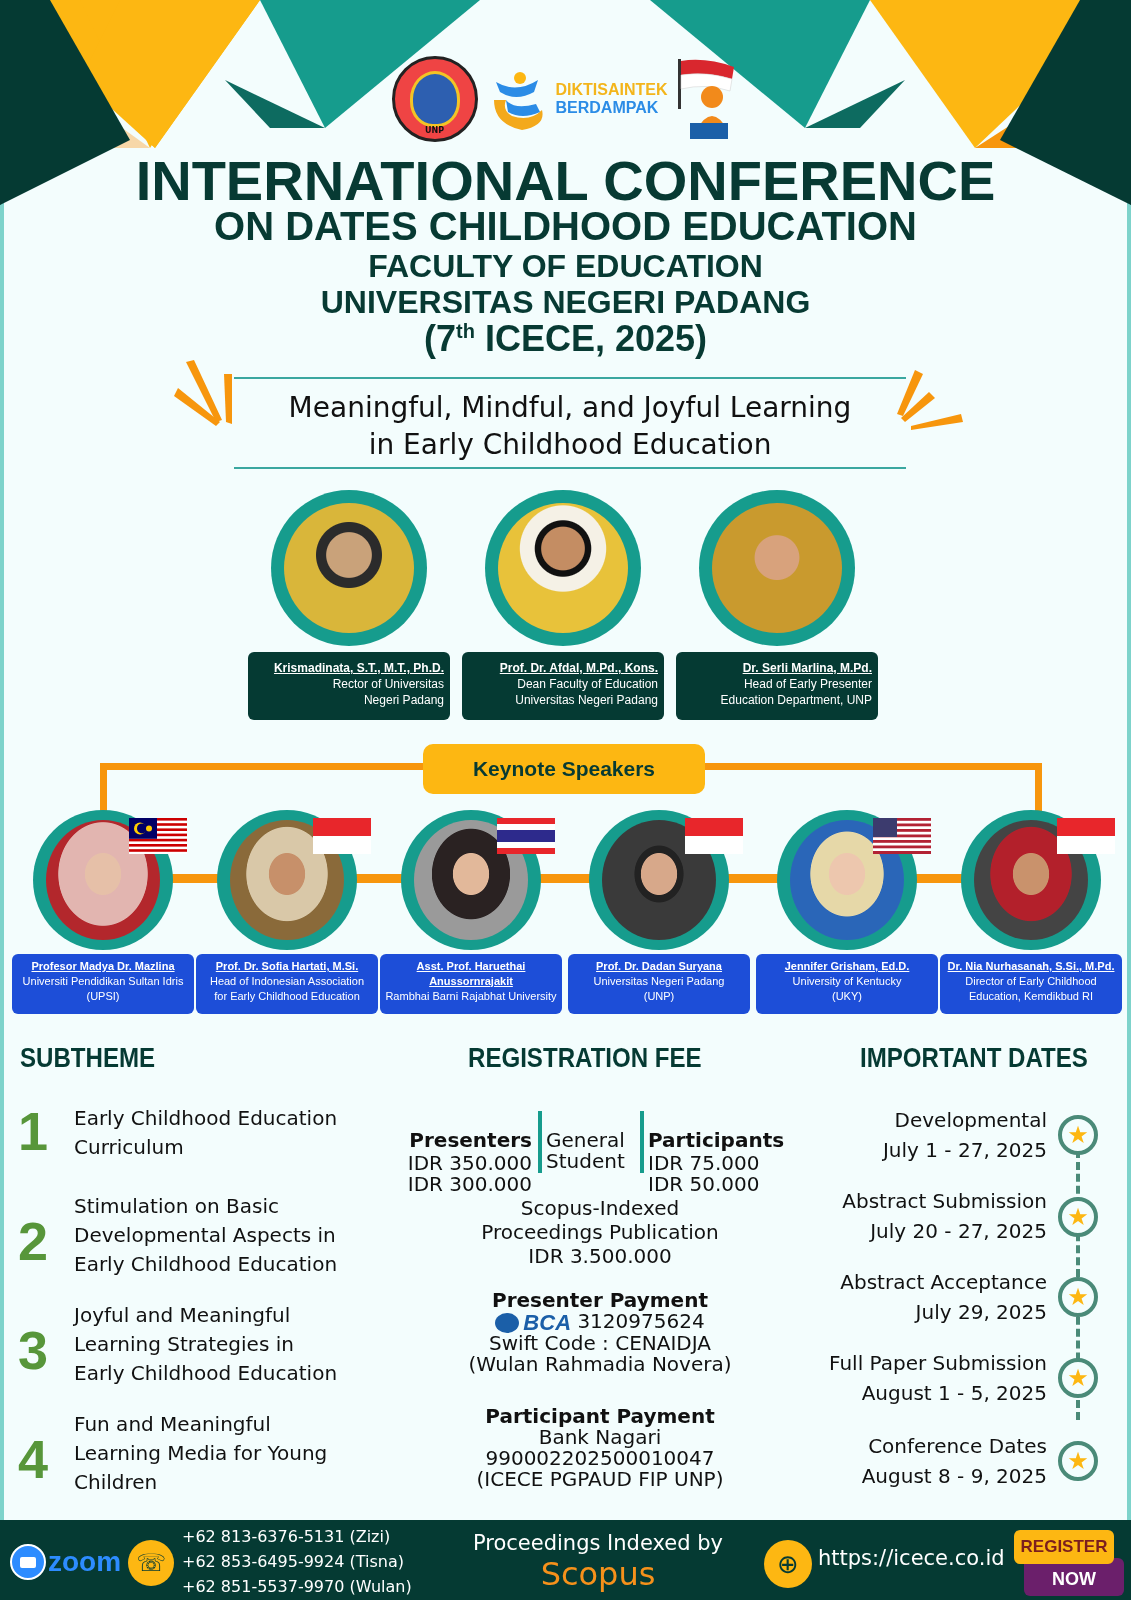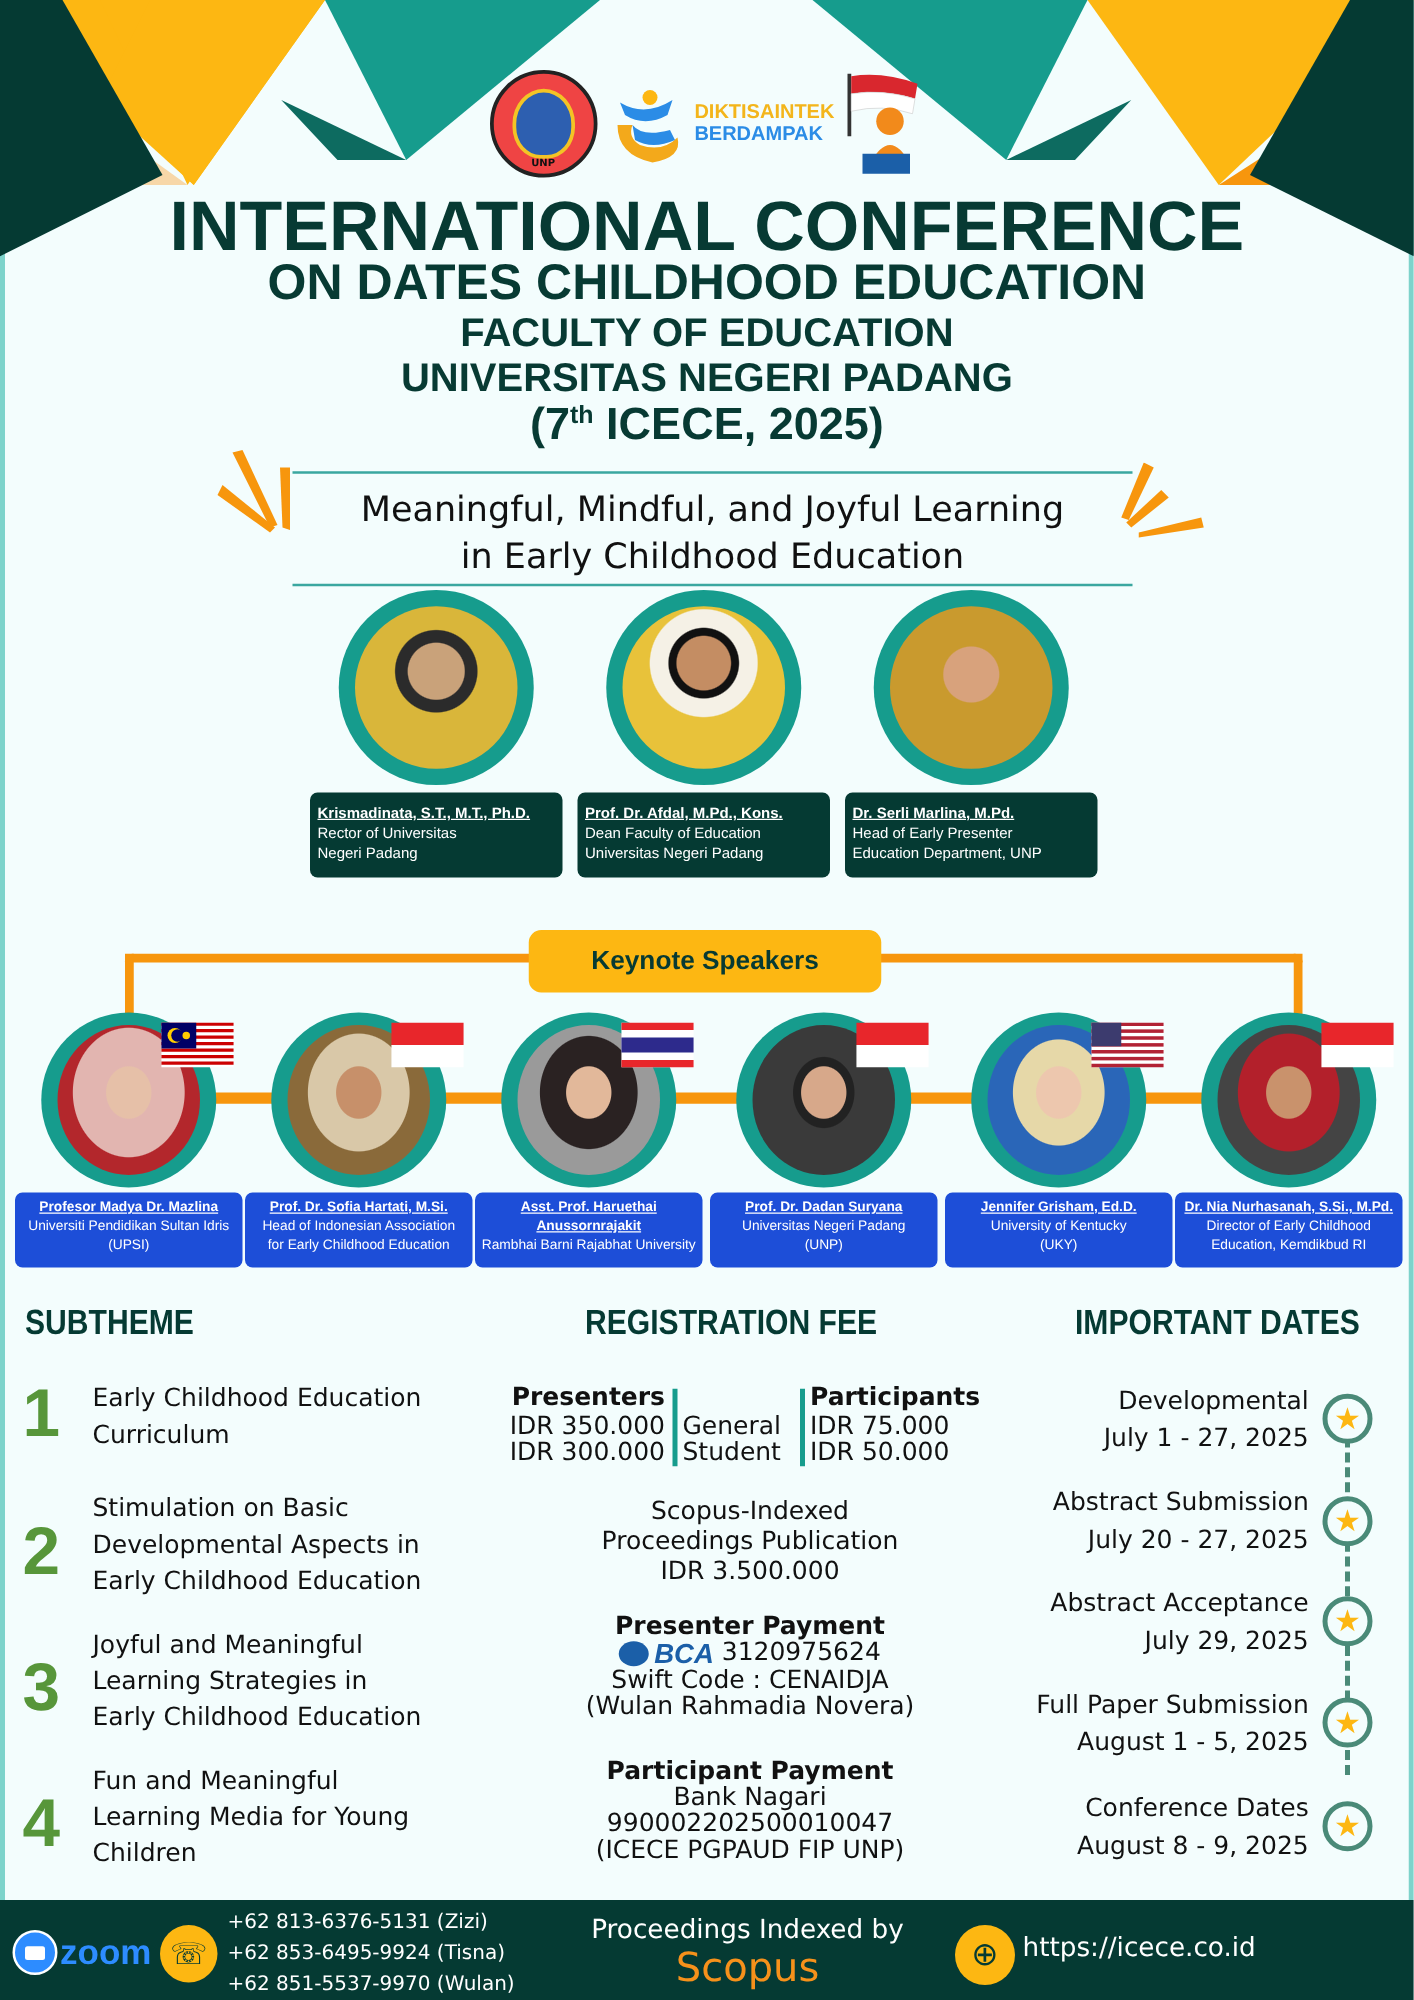--- a/index.html
+++ b/index.html
@@ -35,21 +35,21 @@
   .t3 { top: 248px; font-size: 32px; }
   .t4 { top: 284px; font-size: 32px; }
   .t5 { top: 318px; font-size: 36px; }
   .t5 sup { font-size: 20px; vertical-align: super; line-height: 0; }
 
   .theme-box { position: absolute; left: 234px; width: 672px; top: 377px; height: 92px; border-top: 2px solid #3aa7a0; border-bottom: 2px solid #3aa7a0; text-align: center; padding-top: 10px; }
   .theme-box div { font-family: "DejaVu Sans", sans-serif; font-size: 28px; line-height: 37px; color: #111; }
   .burst { position: absolute; }
 
   
-  .host { position: absolute; top: 472px; width: 202px; text-align: left; }
+  .host { position: absolute; top: 490px; width: 202px; text-align: right; }
   .host .photo-ring { width: 156px; height: 156px; border-radius: 50%; background: #169c8d; margin: 0 auto; display: flex; align-items: center; justify-content: center; }
   .host .photo { width: 130px; height: 130px; border-radius: 50%; }
   .host .card { margin-top: 6px; background: #053a33; color: #fff; border-radius: 6px; padding: 8px 6px 7px; font-family: "Liberation Sans", sans-serif; font-size: 12px; line-height: 16px; min-height: 68px; }
   .host .card .nm { text-decoration: underline; font-weight: bold; }
 
   
   .kn-line-top { position: absolute; top: 763px; left: 100px; width: 942px; height: 7px; background: #f7960d; border-radius: 6px 6px 0 0; }
   .kn-line-l { position: absolute; top: 763px; left: 100px; width: 7px; height: 50px; background: #f7960d; }
   .kn-line-r { position: absolute; top: 763px; left: 1035px; width: 7px; height: 50px; background: #f7960d; }
   .kn-line-mid { position: absolute; top: 874px; left: 100px; width: 940px; height: 9px; background: #f7960d; }
@@ -63,21 +63,21 @@
   .ks .card .nm { text-decoration: underline; font-weight: bold; }
 
   
   .sec-head { position: absolute; top: 1042px; font-family: "Liberation Sans", sans-serif; font-weight: bold; font-size: 28px; color: #053a33; letter-spacing: 0px; transform: scaleX(0.86); transform-origin: left; }
 
   .sub-item { position: absolute; left: 18px; width: 360px; display: flex; }
   .sub-item .num { width: 56px; font-family: "Liberation Sans", sans-serif; font-weight: bold; font-size: 54px; color: #57963a; line-height: 54px; }
   .sub-item .txt { font-size: 20px; line-height: 29px; color: #111; font-family: "DejaVu Sans", sans-serif; }
   .fee-grid { position: absolute; top: 1107px; left: 396px; width: 400px; height: 70px; font-family: "DejaVu Sans", sans-serif; }
   .fee-col { position: absolute; top: 0; font-size: 20px; line-height: 21px; }
-  .fee-col .hd { font-weight: bold; font-size: 20px; margin-bottom: 2px; }
+  .fee-col .hd { font-weight: bold; font-size: 20px; margin-bottom: 2px; margin-top: 23px; }
   .fee-sep { position: absolute; top: 4px; width: 4px; height: 62px; background: #169c8d; }
   .center-block { position: absolute; left: 420px; width: 360px; text-align: center; font-family: "DejaVu Sans", sans-serif; font-size: 20px; line-height: 24px; color: #111; }
   .center-block .hd { font-weight: bold; }
   .bca { display: inline-flex; align-items: center; gap: 4px; vertical-align: middle; }
   .bca .circ { width: 24px; height: 20px; border-radius: 50%; background: #1b5fa8; display: inline-block; }
   .bca .txt { font-family: "Liberation Sans", sans-serif; font-weight: bold; font-style: italic; color: #1b5fa8; font-size: 22px; }
 
   .date-item { position: absolute; right: 84px; text-align: right; font-size: 20px; line-height: 30px; color: #111; font-family: "DejaVu Sans", sans-serif; }
   .star-node { position: absolute; left: 1058px; width: 40px; height: 40px; border-radius: 50%; border: 4px solid #4a8a78; background: #f3fdfd; display:flex; align-items:center; justify-content:center; color: #fdb712; font-size: 24px; line-height: 1; }
   .dash-line { position: absolute; left: 1076px; top: 1150px; height: 270px; border-left: 4px dashed #4a8a78; }
@@ -433,14 +433,18 @@
       <div>+62 813-6376-5131 (Zizi)</div>
       <div>+62 853-6495-9924 (Tisna)</div>
       <div>+62 851-5537-9970 (Wulan)</div>
     </div>
     <div class="proc">
       <div>Proceedings Indexed by</div>
       <div class="sc">Scopus</div>
     </div>
     <div class="web-icon">⊕</div>
     <div class="url">https://icece.co.id</div>
+    <div class="reg">
+      <div class="r1">REGISTER</div>
+      <div class="r2">NOW</div>
+    </div>
   </div>
 </div>
 
 </body></html>

